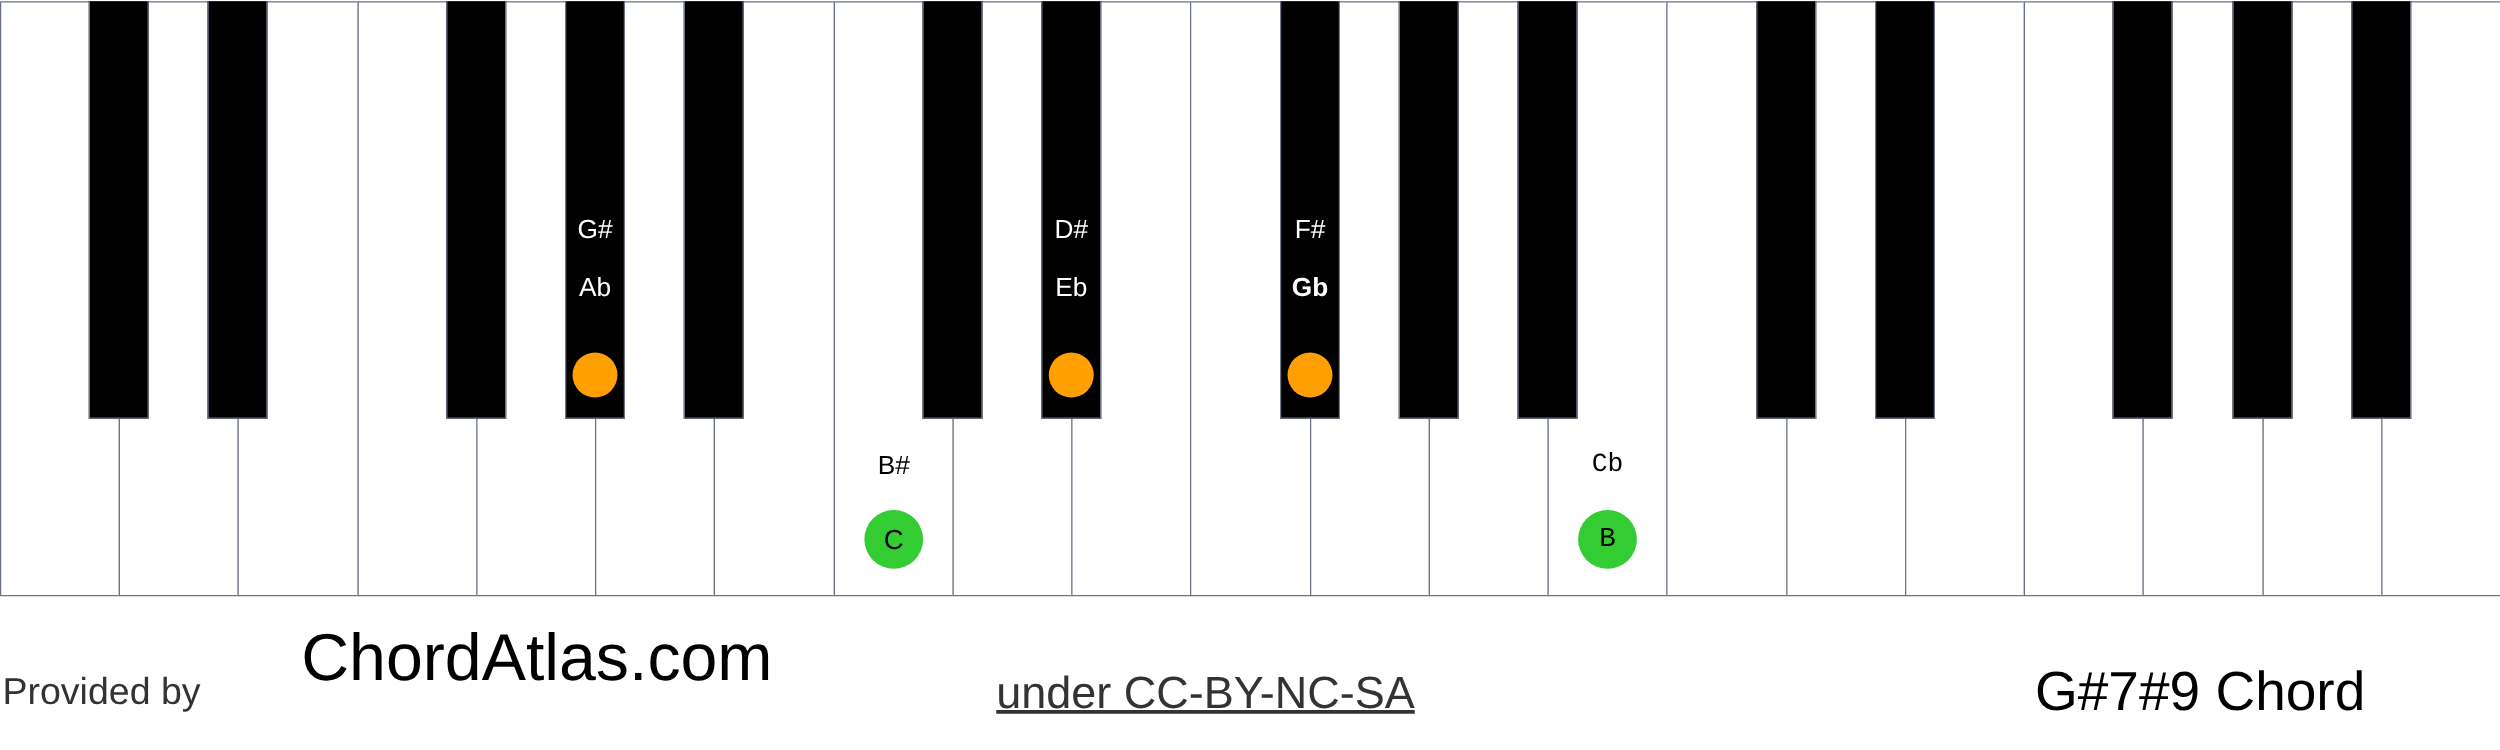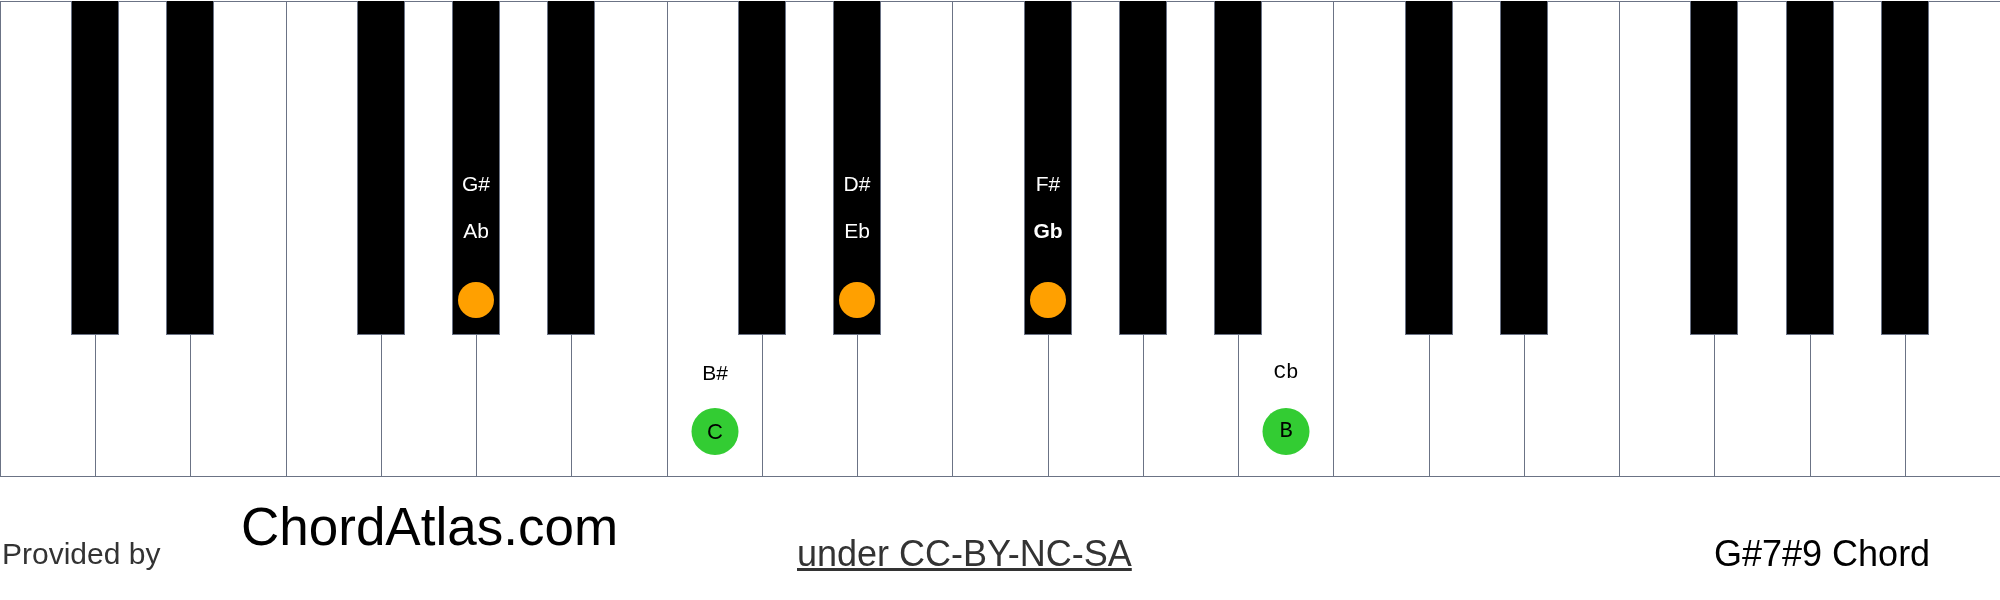--- a/index.html
+++ b/index.html
@@ -95,23 +95,23 @@
     left: 797px;
     top: 533px;
     font-size: 36px;
     line-height: 42px;
     color: #333333;
     white-space: nowrap;
     text-decoration: underline;
   }
   #footer-chord {
     position: absolute;
-    left: 1714px;
+    left: 1628px;
     top: 533px;
-    font-size: 36px;
+    font-size: 44px;
     line-height: 42px;
     color: #000000;
     white-space: nowrap;
   }
 </style>
 </head>
 <body>
 
 <div id="keyboard">
     <div class="white-key" title="C" style="left: 0px; width: 96px;"></div>

